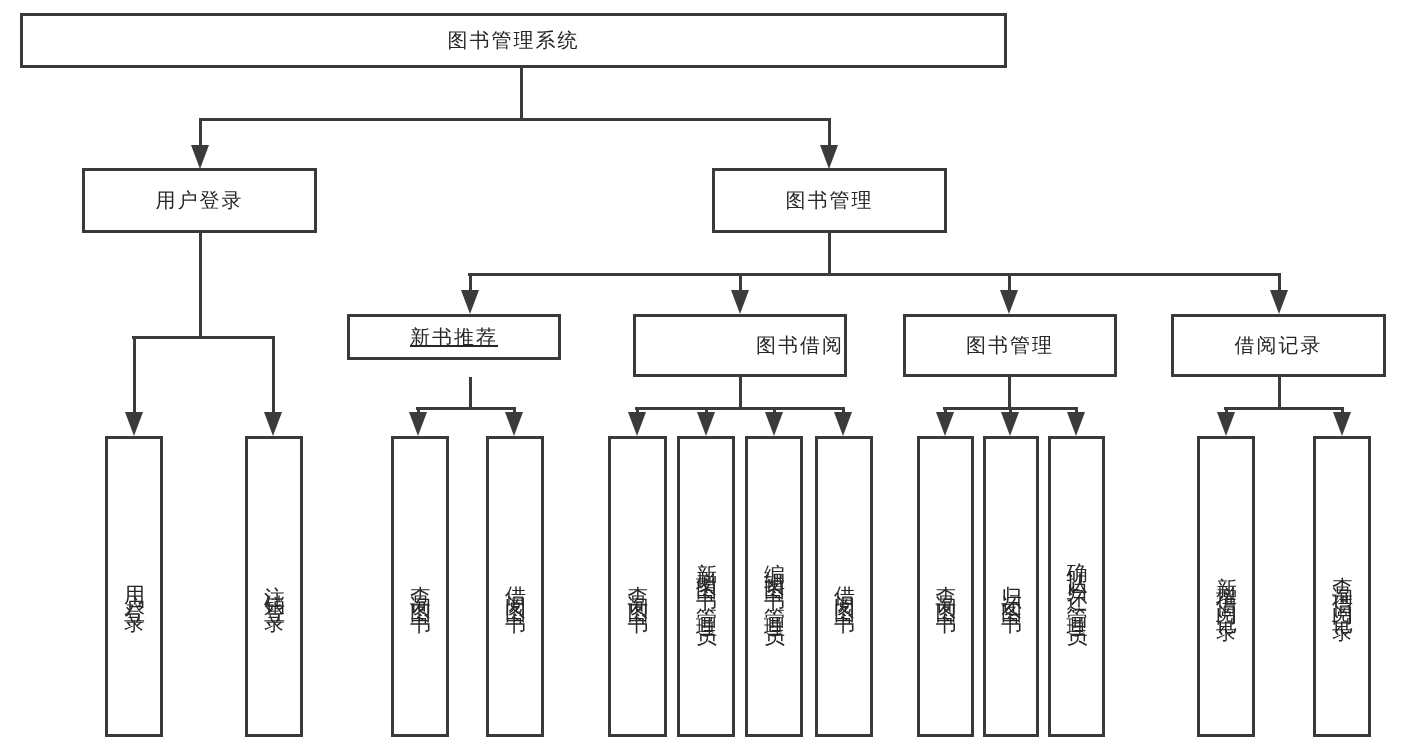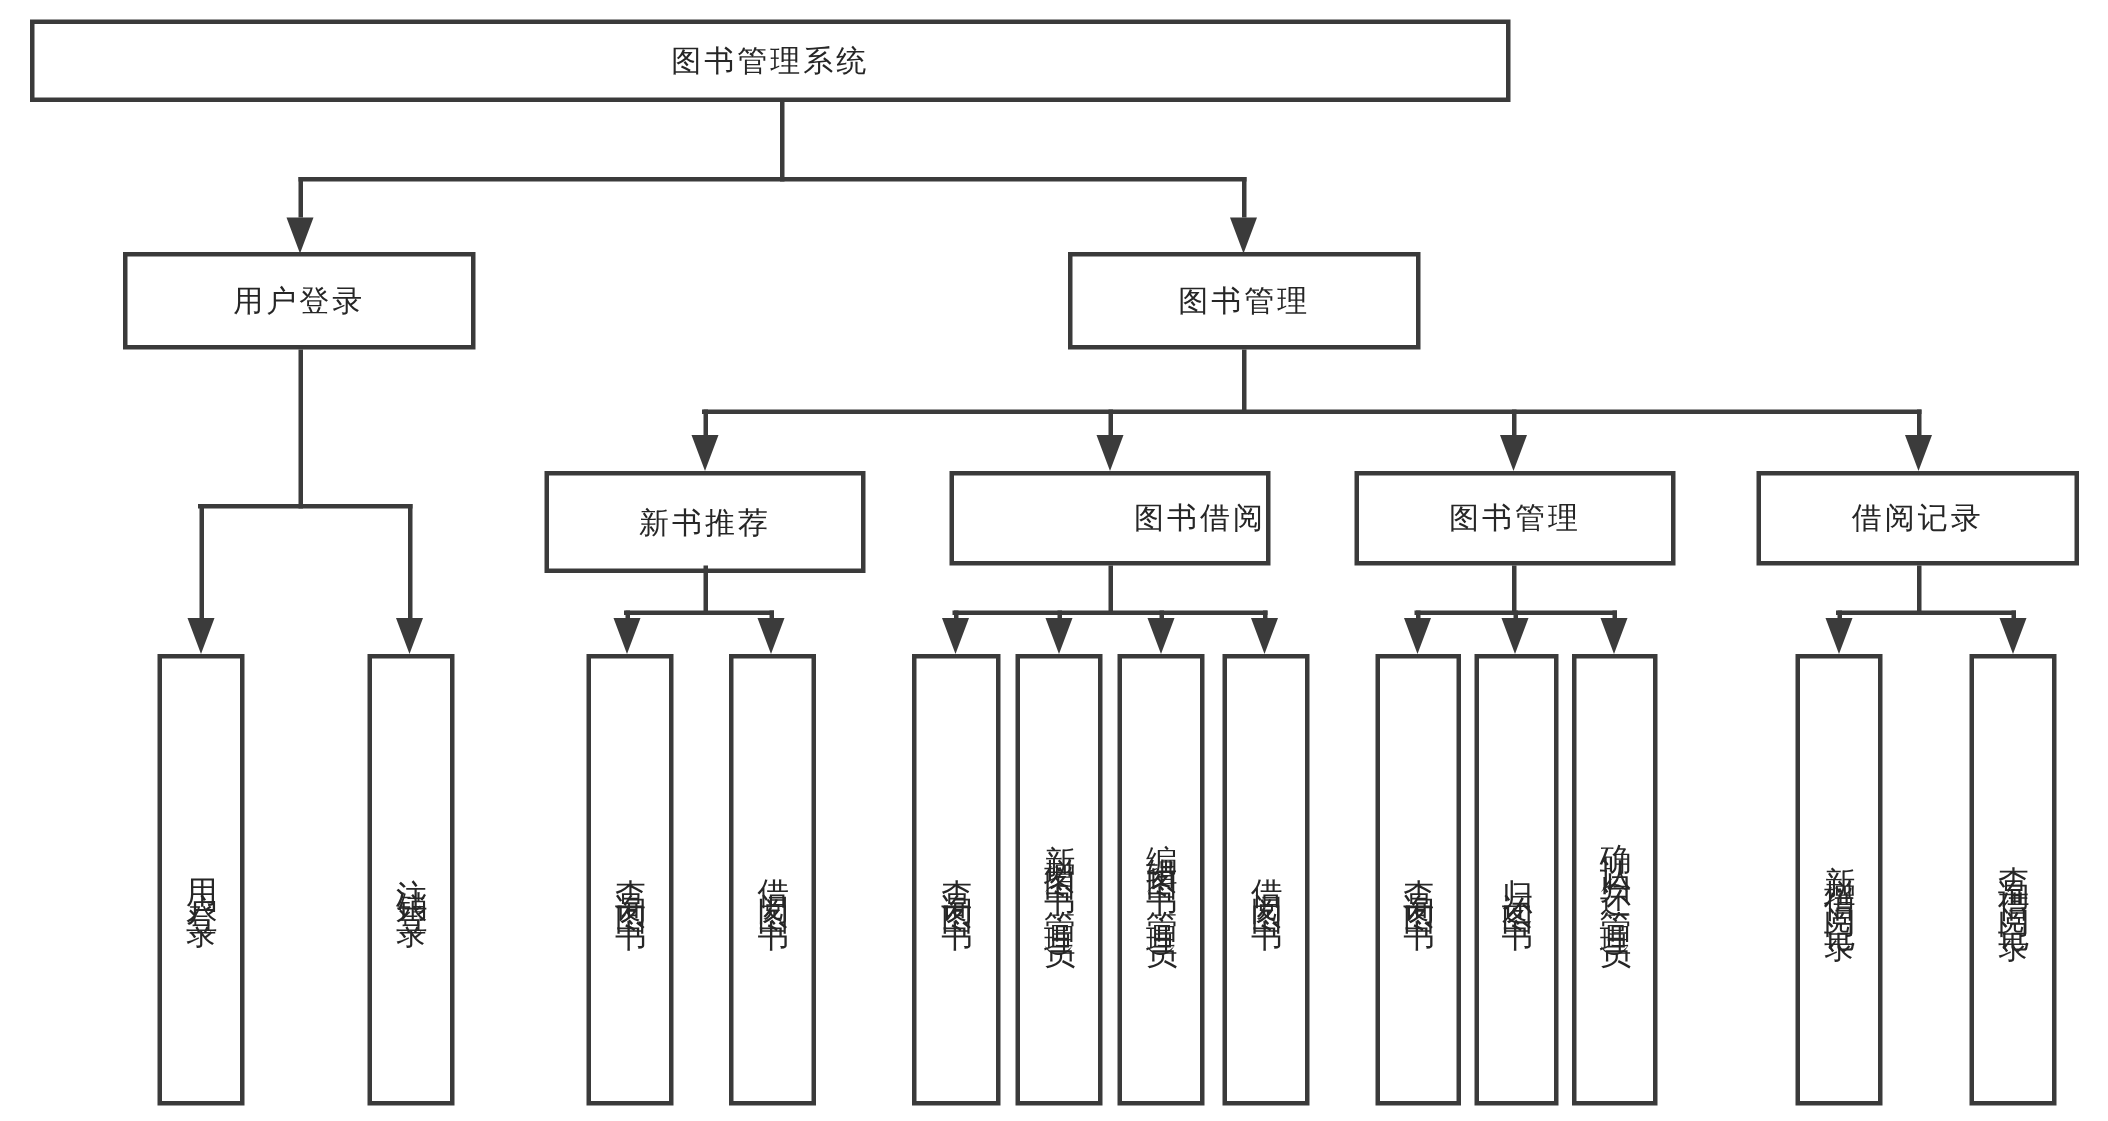--- a/index.html
+++ b/index.html
@@ -42,21 +42,21 @@
     <span class="h-label">图书管理系统</span>
   </div>
 
   <div class="box" style="left:82px;top:168px;width:235px;height:65px;">
     <span class="h-label">用户登录</span>
   </div>
   <div class="box" style="left:712px;top:168px;width:235px;height:65px;">
     <span class="h-label">图书管理</span>
   </div>
 
-  <div class="box" style="left:363px;top:314px;width:214px;height:68px;">
+  <div class="box" style="left:347px;top:314px;width:214px;height:46px;text-decoration:underline;">
     <span class="h-label">新书推荐</span>
   </div>
   <div class="box" style="left:633px;top:314px;width:214px;height:63px;justify-content:flex-end;">
     <span class="h-label">图书借阅</span>
   </div>
   <div class="box" style="left:903px;top:314px;width:214px;height:63px;">
     <span class="h-label">图书管理</span>
   </div>
   <div class="box" style="left:1171px;top:314px;width:215px;height:63px;">
     <span class="h-label">借阅记录</span>

